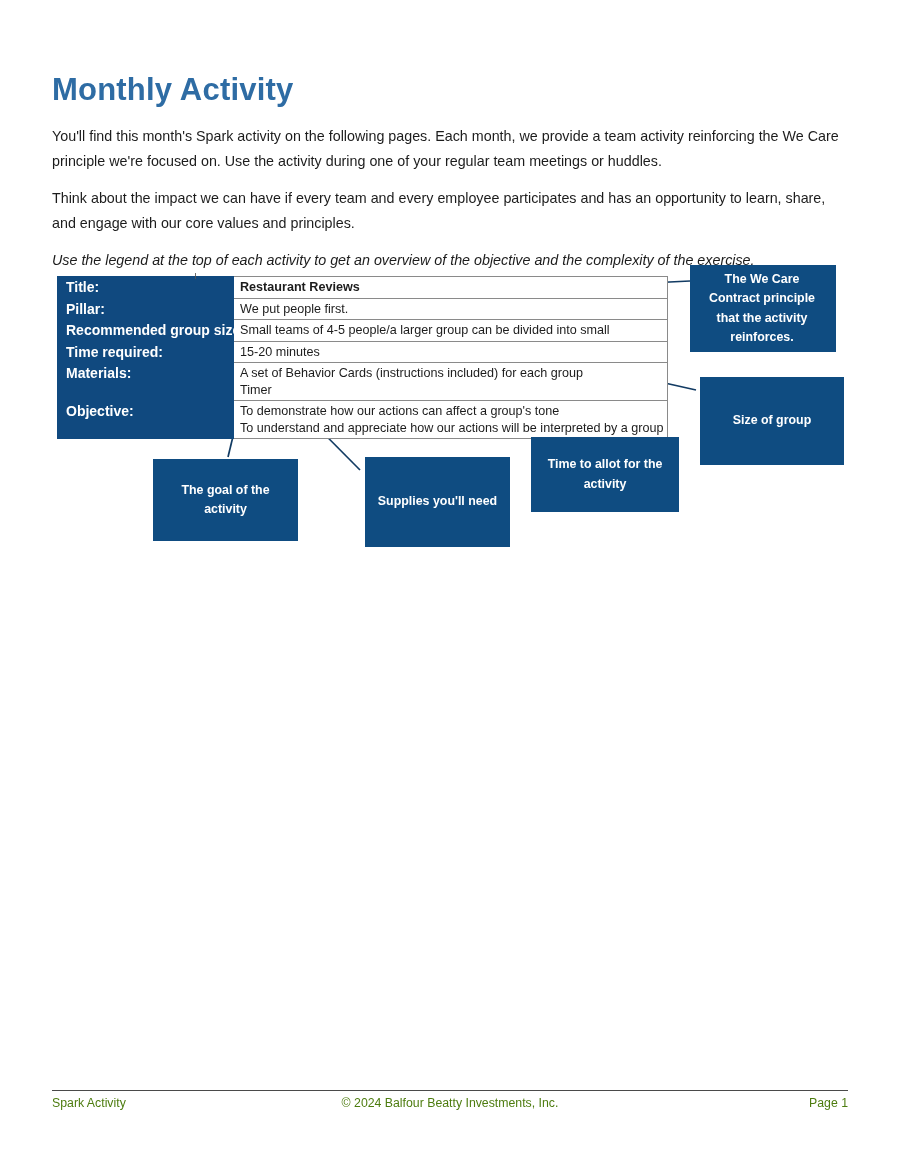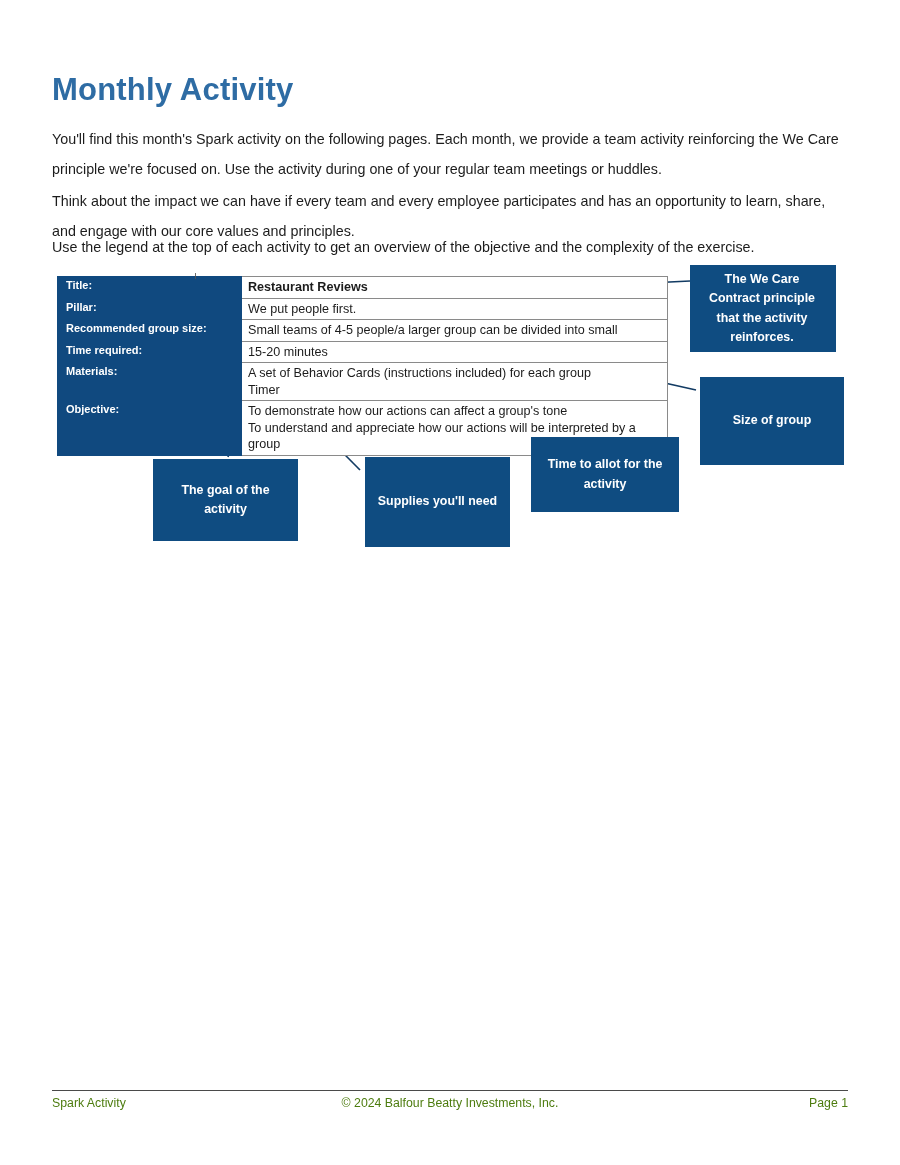--- a/index.html
+++ b/index.html
@@ -31,49 +31,49 @@
     color: #2E6CA4;
     line-height: 1.1;
   }
 
   
   .intro-para {
     position: absolute;
     left: 52px;
     width: 796px;
     font-size: 14.3px;
-    line-height: 30px;
+    line-height: 25px;
     color: #1c1c1c;
   }
   #intro-p1 { top: 110px; }
   #intro-p2 { top: 172px; }
-  #intro-p3 { top: 218px; }
+  #intro-p3 { top: 234px; font-style: italic; }
 
   
   #legend-table {
     position: absolute;
     left: 57px;
     top: 276px;
     width: 611px;
     border-collapse: collapse;
     table-layout: fixed;
     z-index: 3;
   }
   #legend-table td {
     border: 1px solid #8a8a8a;
     padding: 0;
     vertical-align: top;
   }
   #legend-table td.lbl {
     width: 167px;
     background: #10497F;
     color: #ffffff;
-    font-size: 11px;
+    font-size: 14px;
     font-weight: bold;
-    padding: 2px 8px 2px 8px;
+    padding: 2px 0 2px 8px;
     border-color: #10497F;
     border-right: 1px solid #10497F;
     white-space: nowrap;
   }
   #legend-table td.val {
     background: #ffffff;
     color: #1c1c1c;
     font-size: 12.6px;
     padding: 2px 0 2px 6px;
     line-height: 16.5px;

